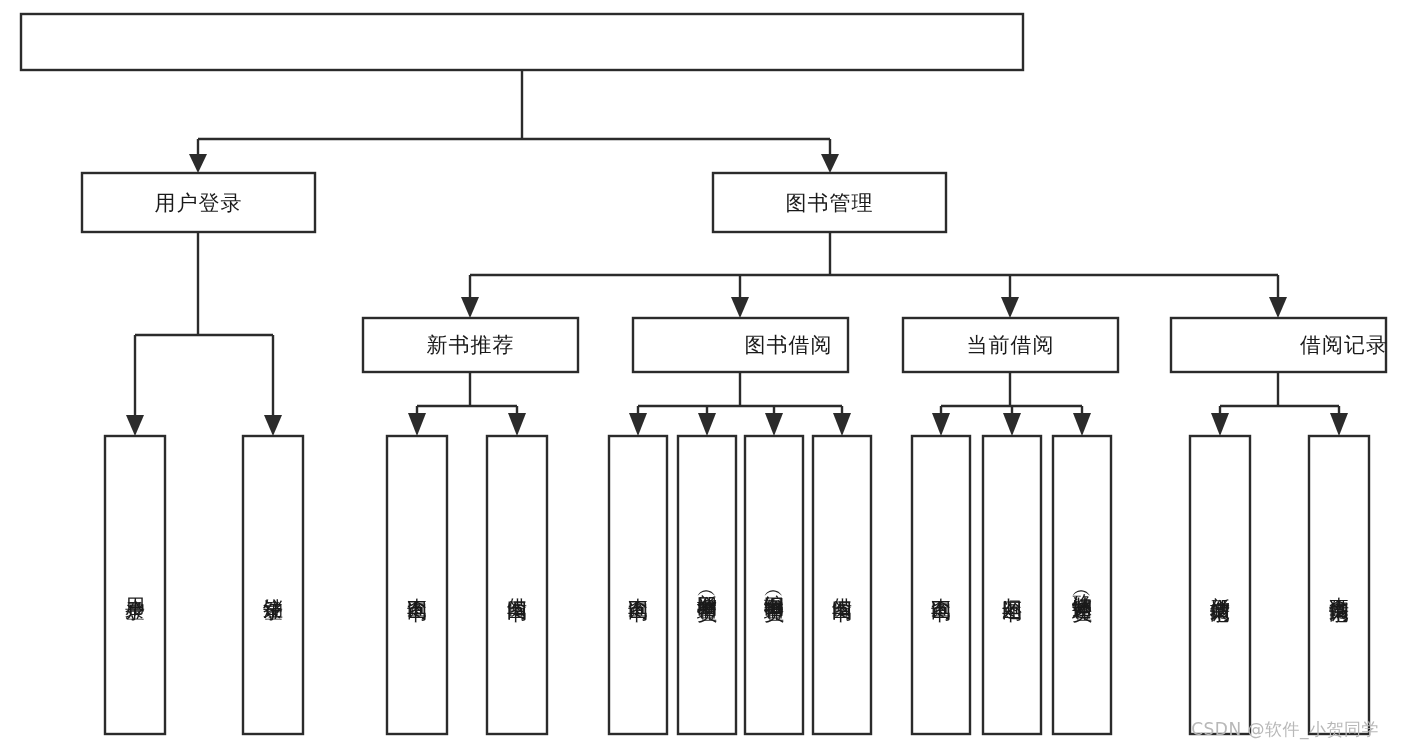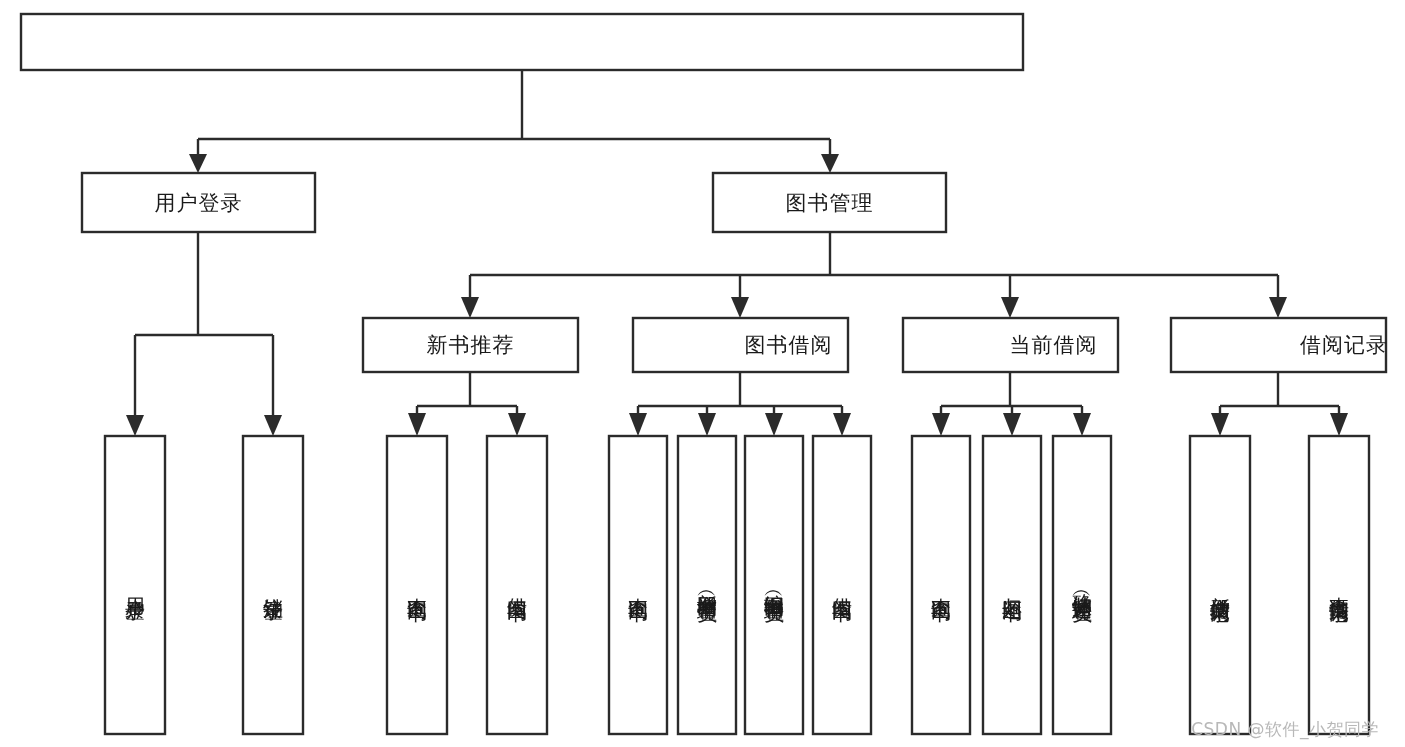--- a/index.html
+++ b/index.html
@@ -177,21 +177,21 @@
     <polygon class="arrow-head" points="1330,413 1348,413 1339,436"></polygon>
 
   </svg>
 
 
   <div class="hlabel-wrap" style="left:82px; top:173px; width:233px; height:59px;">用户登录</div>
   <div class="hlabel-wrap" style="left:713px; top:173px; width:233px; height:59px;">图书管理</div>
 
   <div class="hlabel-wrap" style="left:363px; top:318px; width:215px; height:54px;">新书推荐</div>
   <div class="hlabel-wrap" style="left:633px; top:318px; width:215px; height:54px;padding-left:48px;">图书借阅</div>
-  <div class="hlabel-wrap" style="left:903px; top:318px; width:215px; height:54px;margin-left:43px;">当前借阅</div>
+  <div class="hlabel-wrap" style="left:903px; top:318px; width:215px; height:54px;">当前借阅</div>
   <div class="hlabel-wrap" style="left:1171px; top:318px; width:250px; height:54px;padding-left:48px;">借阅记录</div>
 
   <div class="vlabel-wrap" style="left:105px; top:436px; width:60px; height:298px;">用户登录</div>
   <div class="vlabel-wrap" style="left:243px; top:436px; width:60px; height:298px;">注销登录</div>
 
   <div class="vlabel-wrap" style="left:387px; top:436px; width:60px; height:298px;">查询图书</div>
   <div class="vlabel-wrap" style="left:487px; top:436px; width:60px; height:298px;">借阅图书</div>
 
   <div class="vlabel-wrap" style="left:609px; top:436px; width:58px; height:298px;">查询图书</div>
   <div class="vlabel-wrap" style="left:678px; top:436px; width:58px; height:298px;">新增图书（管理员）</div>

